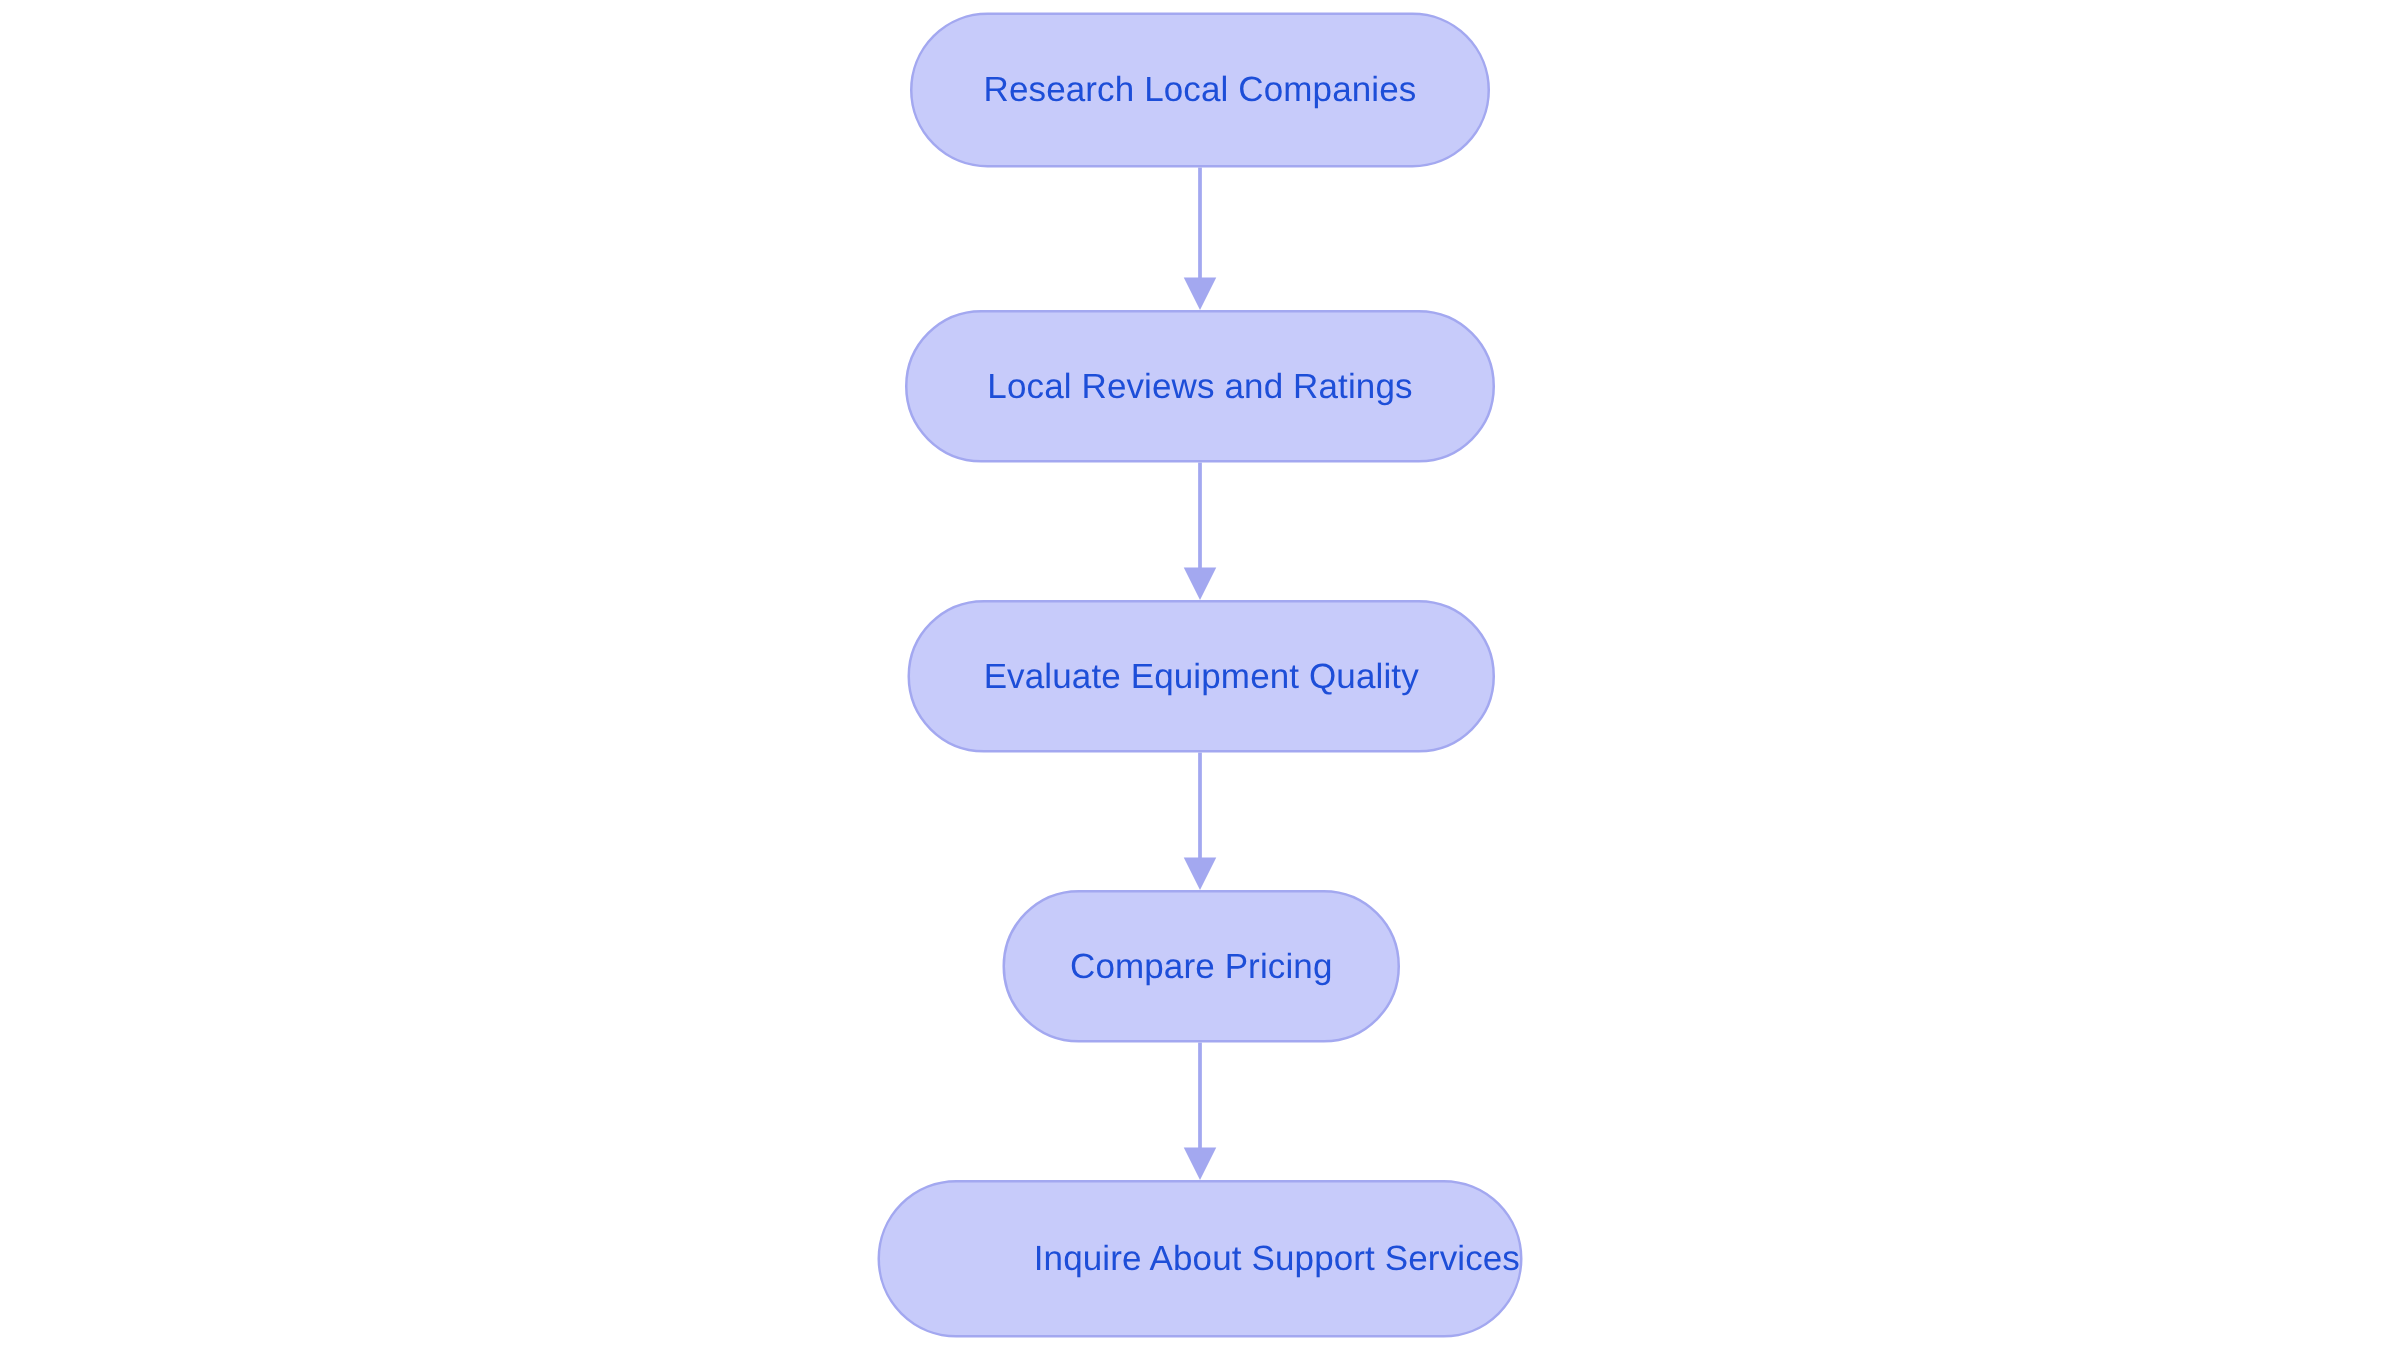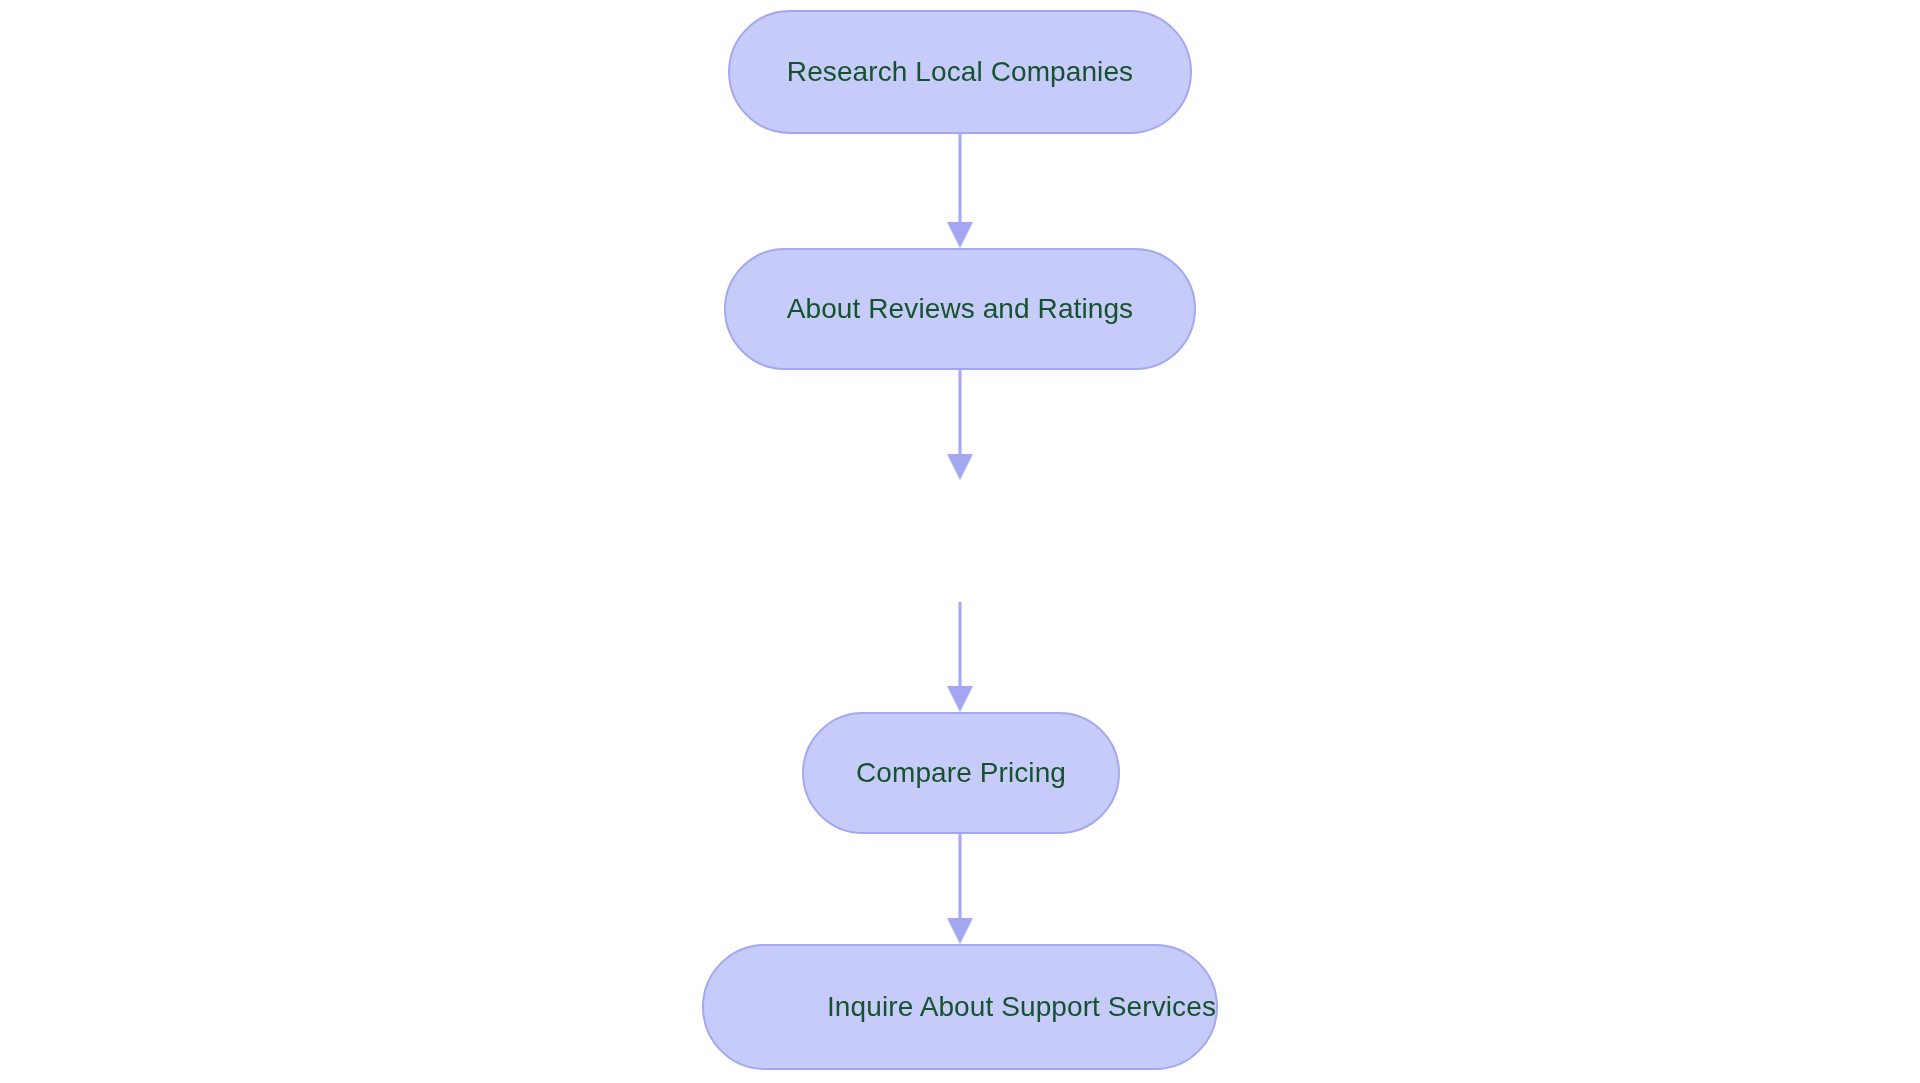--- a/index.html
+++ b/index.html
@@ -36,21 +36,21 @@
     background: #c7cbfa;
     border: 2px solid #a3a8f0;
     border-radius: 9999px;
     display: flex;
     align-items: center;
     justify-content: center;
     z-index: 2;
   }
 
   .flow-node-label {
-    color: #14532d;
+    color: #1d4ed8;
     font-family: "Liberation Sans", "DejaVu Sans", sans-serif;
     font-size: 28px;
     font-weight: 400;
     letter-spacing: 0.1px;
     line-height: 1;
     white-space: nowrap;
     text-align: center;
     user-select: none;
   }
 
@@ -87,23 +87,26 @@
       <line x1="960" y1="834" x2="960" y2="920" stroke="#a3a8f0" stroke-width="3"></line>
       <polygon points="947,918 973,918 960,944" fill="#a3a8f0"></polygon>
     </g>
   </svg>
 
   <div class="flow-node" id="node-0">
     <span class="flow-node-label">Research Local Companies</span>
   </div>
 
   <div class="flow-node" id="node-1">
-    <span class="flow-node-label">About Reviews and Ratings</span>
+    <span class="flow-node-label">Local Reviews and Ratings</span>
   </div>
 
+  <div class="flow-node" id="node-2">
+    <span class="flow-node-label">Evaluate Equipment Quality</span>
+  </div>
 
   <div class="flow-node" id="node-3">
     <span class="flow-node-label">Compare Pricing</span>
   </div>
 
   <div class="flow-node" id="node-4">
     <span class="flow-node-label">Inquire About Support Services</span>
   </div>
 
 </div>

